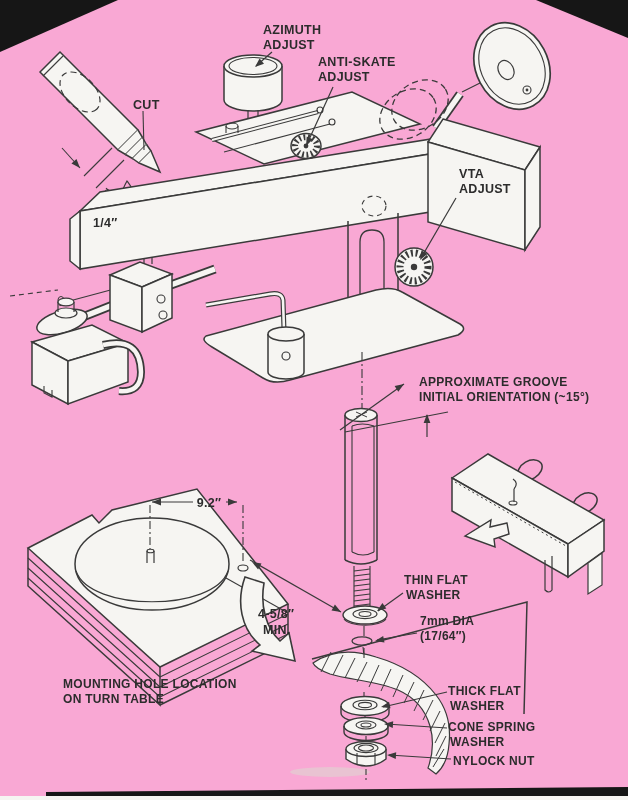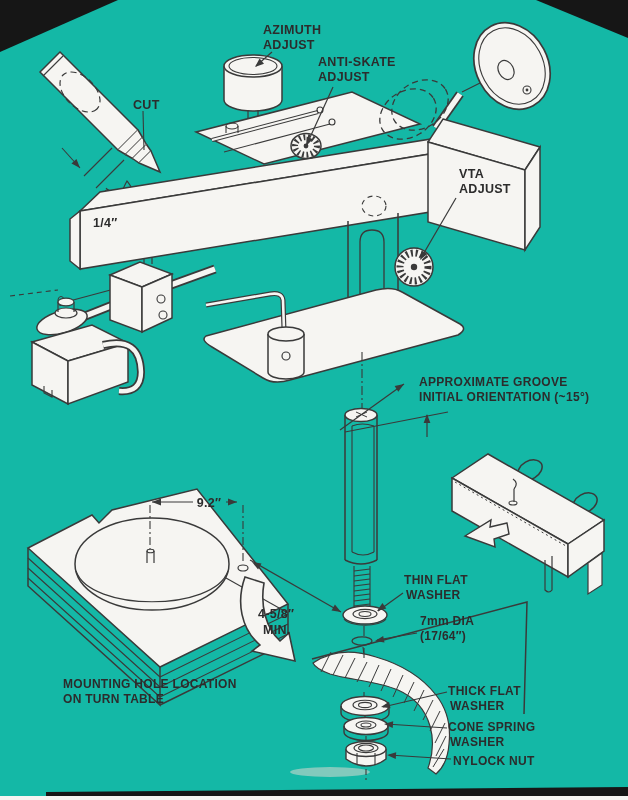--- a/index.html
+++ b/index.html
@@ -1,16 +1,16 @@
 <!DOCTYPE html>
 <html><head>
 <meta charset="utf-8">
 <style>
   html,body{margin:0;padding:0;background:#f6f5f2;}
-  .page{position:relative;width:628px;height:796px;background:#14b8a6;overflow:hidden;
+  .page{position:relative;width:628px;height:796px;background:#f9a8d4;overflow:hidden;
         font-family:"Liberation Sans", sans-serif;}
   svg{display:block}
   .lbl{font-family:"Liberation Sans", sans-serif;font-weight:700;font-size:12.5px;
        fill:#2c2c2c;letter-spacing:.3px;}
   .lbl-sm{font-size:12px;}
 </style>
 </head>
 <body>
 
 <div class="page">

